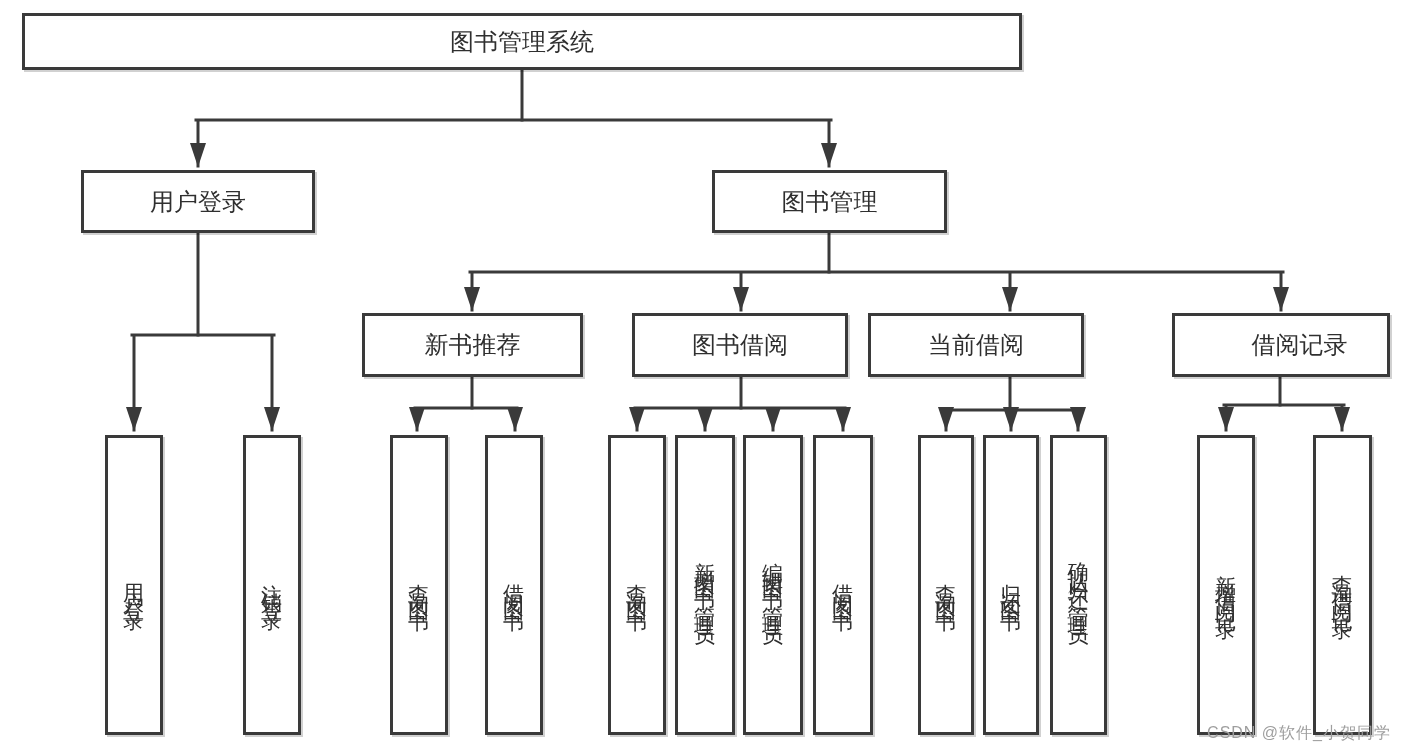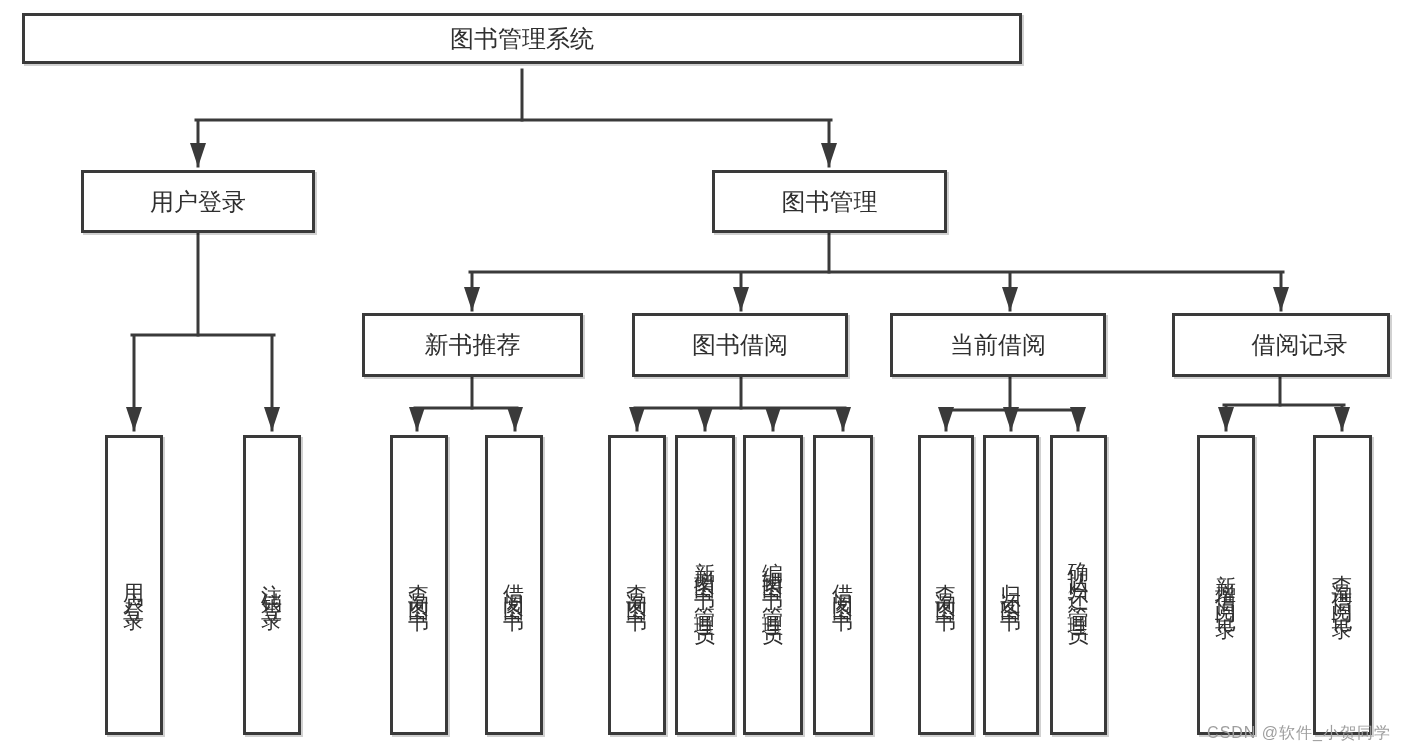--- a/index.html
+++ b/index.html
@@ -97,38 +97,38 @@
       </g>
       <g>
         <line x1="1280" y1="377" x2="1280" y2="405"></line>
         <line x1="1224" y1="405" x2="1344" y2="405"></line>
         <line x1="1226" y1="406" x2="1226" y2="430" marker-end="url(#arrow)"></line>
         <line x1="1342" y1="406" x2="1342" y2="430" marker-end="url(#arrow)"></line>
       </g>
     </g>
   </svg>
 
-  <div class="node" style="left:22px;top:13px;width:1000px;height:51px;justify-content:center;">
+  <div class="node" style="left:22px;top:13px;width:1000px;height:57px;justify-content:center;">
     <span>图书管理系统</span>
   </div>
 
   <div class="node" style="left:81px;top:170px;width:234px;height:63px;">
     <span>用户登录</span>
   </div>
   <div class="node" style="left:712px;top:170px;width:235px;height:63px;">
     <span>图书管理</span>
   </div>
 
   <div class="node" style="left:362px;top:313px;width:221px;height:64px;">
     <span>新书推荐</span>
   </div>
   <div class="node" style="left:632px;top:313px;width:216px;height:64px;text-align:center;">
     <span>图书借阅</span>
   </div>
-  <div class="node" style="left:890px;top:313px;width:216px;height:64px;">
+  <div class="node" style="left:868px;top:313px;width:216px;height:64px;">
     <span>当前借阅</span>
   </div>
   <div class="node" style="left:1172px;top:313px;width:218px;height:64px;padding-left:37px;">
     <span>借阅记录</span>
   </div>
 
   <div class="node leaf" style="left:105px;top:435px;width:58px;height:300px;">
     <span class="vlabel">用户登录</span>
   </div>
   <div class="node leaf" style="left:243px;top:435px;width:58px;height:300px;">

